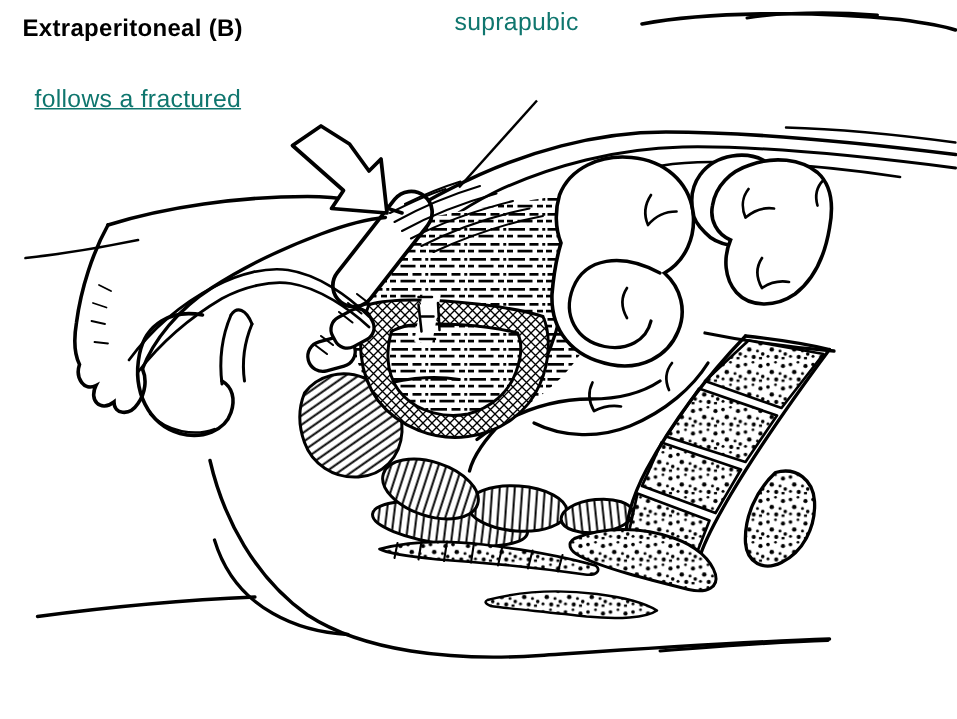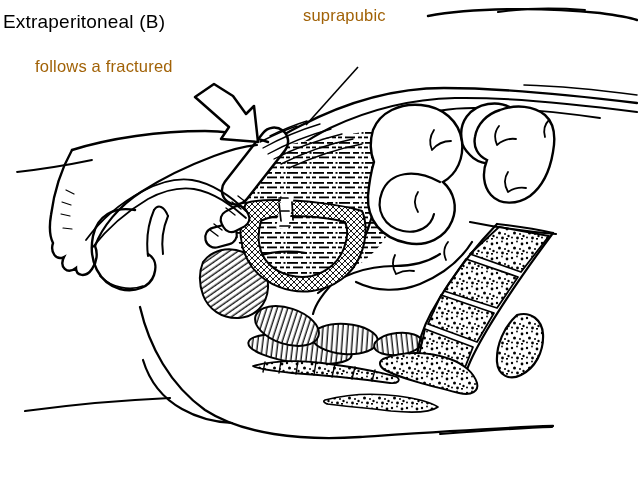--- a/index.html
+++ b/index.html
@@ -2,28 +2,28 @@
 <html><head>
 <meta charset="utf-8">
 <style>
   html,body{margin:0;padding:0;background:#fff;}
   .stage{
     position:relative;width:638px;height:479px;background:#fff;overflow:hidden;
     font-family:"Liberation Sans", sans-serif;color:#000;
   }
   .stage svg{position:absolute;left:0;top:0;}
   .figure-title{
-    position:absolute;left:3px;top:11px;
-    font-size:19px;font-weight:normal;letter-spacing:.2px;white-space:nowrap;
+    position:absolute;left:15px;top:11px;
+    font-size:16px;font-weight:bold;letter-spacing:.2px;white-space:nowrap;
   }
   .label{
     position:absolute;font-size:16.5px;line-height:18.5px;letter-spacing:.2px;
-    color:#a16207;white-space:nowrap;
+    color:#0f766e;white-space:nowrap;
   }
-  .label-pelvis{left:35px;top:57px;}
+  .label-pelvis{left:23px;top:57px;text-decoration:underline;}
   .label-suprapubic{left:303px;top:6px;}
 </style>
 </head>
 <body>
 
 <div class="stage">
 
   <svg width="638" height="479" viewBox="0 0 638 479">
     <defs>
 

